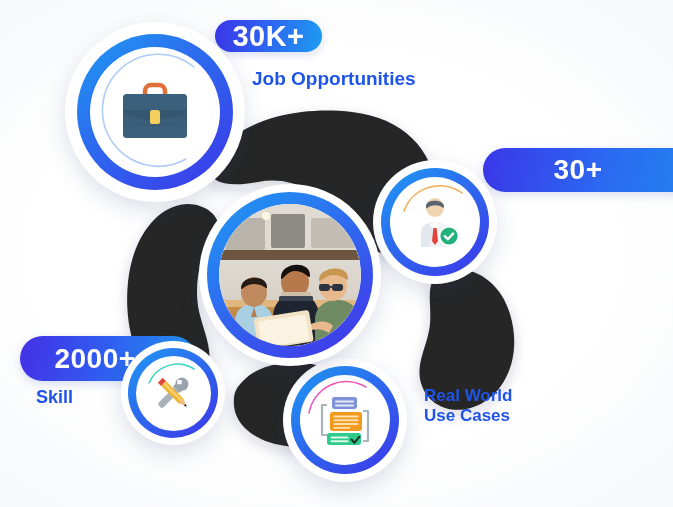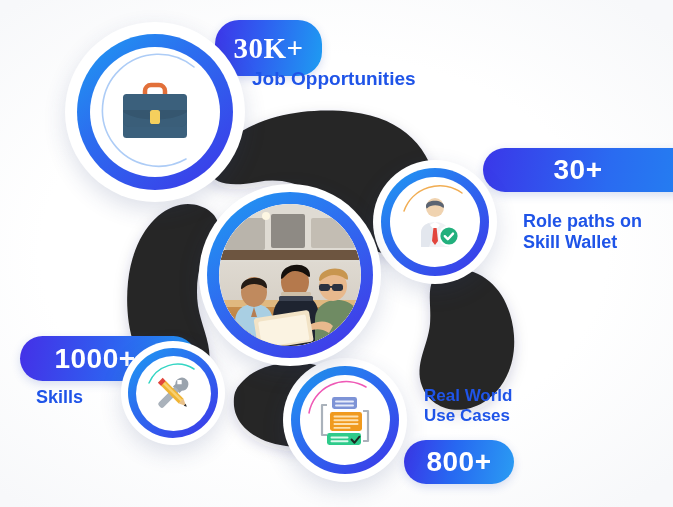--- a/index.html
+++ b/index.html
@@ -22,25 +22,24 @@
     position:absolute;
     display:flex;align-items:center;justify-content:center;
     color:#ffffff;
     font-weight:bold;
     letter-spacing:.5px;
     border-radius:26px;
     box-shadow:0 3px 10px rgba(40,70,180,.18);
     white-space:nowrap;
   }
   .badge.b-30k{
-    left:215px;top:20px;width:107px;height:56px;
+    left:215px;top:20px;width:107px;height:32px;
     font-size:29px;
     border-radius:24px;
     background:linear-gradient(100deg,#3d35e8 0%,#2f5ef0 42%,#1e9cf2 100%);
-    font-family:Liberation Serif, serif;
   }
   .badge.b-30{
     left:483px;top:148px;width:190px;height:44px;
     font-size:28px;
     padding-right:92px;
     border-radius:22px 0 0 22px;
     background:linear-gradient(100deg,#3a37e9 0%,#2a6bf1 45%,#1e93f1 100%);
   }
   .badge.b-1000{
     left:20px;top:336px;width:150px;height:45px;
@@ -174,28 +173,25 @@
                C344,440 316,450 286,446
                C256,442 236,426 234,406
                C233,393 236,388 243,381 Z"></path>
     </g>
   </svg>
 
   <div class="badge b-30k">30K+</div>
 
   <div class="badge b-30">30+</div>
 
-  <div class="badge b-1000">1000+</div>
-
-  <div class="badge b-800">800+</div>
+  <div class="badge b-1000">2000+</div>
+
 
   <div class="caption cap-job">Job Opportunities</div>
-  <div class="caption cap-role">Role paths on
-Skill Wallet</div>
-  <div class="caption cap-skills">Skills</div>
+  <div class="caption cap-skills">Skill</div>
   <div class="caption cap-real">Real World
 Use Cases</div>
 
   <div class="node" id="node-job">
     <div class="ring">
       <div class="ring-inner">
         <svg class="arc" viewBox="0 0 130 130" aria-hidden="true">
           <path d="M104,20 A56,56 0 1 0 96,112" fill="none" stroke="#9fc3f5" stroke-width="1.6" stroke-linecap="round" opacity=".85"></path>
         </svg>
         <svg width="78" height="64" viewBox="0 0 78 64" aria-hidden="true">

